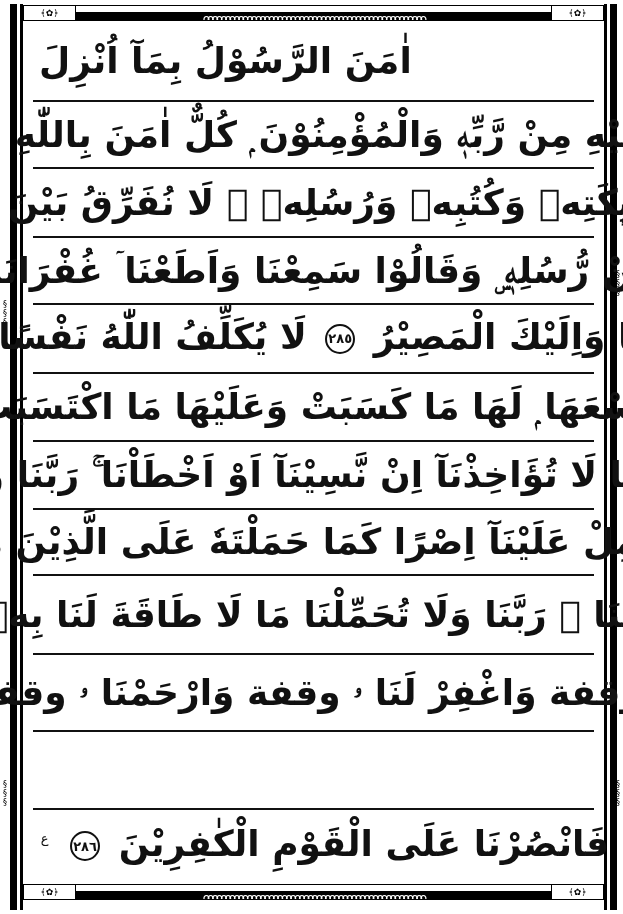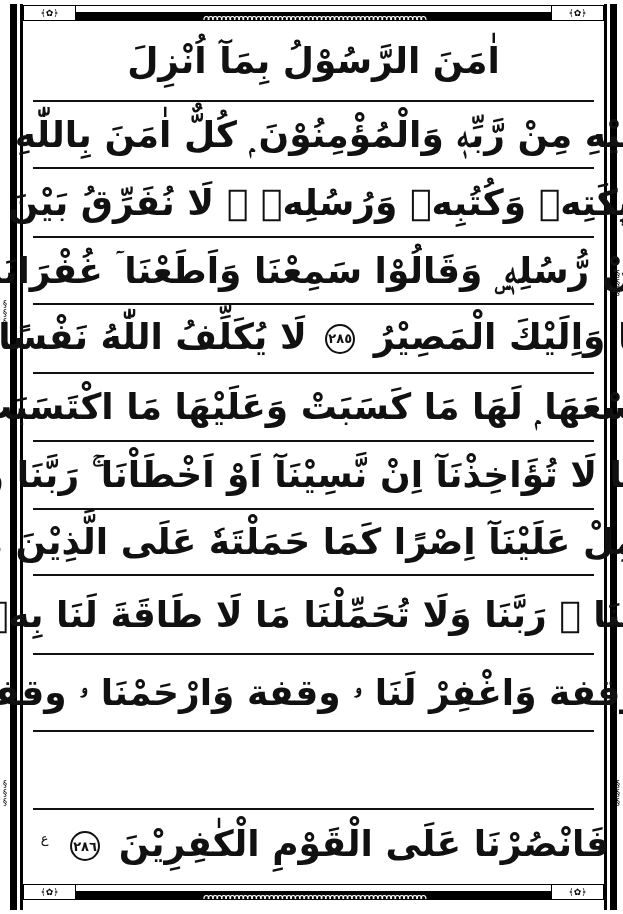--- a/index.html
+++ b/index.html
@@ -11,21 +11,21 @@
   .band{position:absolute;left:23px;right:19px;height:16px;background:#fff;border:1.5px solid #000;box-sizing:border-box;display:flex;align-items:center;overflow:hidden;}
   .band-top{top:5px;}
   .band-bottom{top:884px;}
   .band .end{width:52px;height:100%;display:flex;align-items:center;justify-content:center;font-size:9px;color:#000;border-right:1.5px solid #000;box-sizing:border-box;letter-spacing:-1px;overflow:hidden;white-space:nowrap;}
   .band .end.right{border-right:none;border-left:1.5px solid #000;}
   .band .chain{flex:1;height:100%;display:flex;align-items:center;justify-content:center;background:#000;overflow:hidden;white-space:nowrap;color:#fff;font-size:12px;letter-spacing:-3px;line-height:1;margin-top:12px;}
   .side-ornament{position:absolute;width:10px;font-size:8px;line-height:9px;color:#000;text-align:center;}
   .page{position:absolute;left:23px;right:19px;top:22px;bottom:30px;}
   .line{position:absolute;left:0;right:0;display:flex;align-items:center;justify-content:center;direction:rtl;box-sizing:border-box;padding:0 16px;}
   .line .text{font-family:"DejaVu Sans",sans-serif;font-weight:bold;color:#111;white-space:nowrap;font-size:36px;line-height:1;}
-  .line.first{justify-content:center;}
+  .line.first{justify-content:flex-end;}
   .rule{position:absolute;left:10px;right:10px;height:2px;background:#111;}
   .ayah{display:inline-flex;align-items:center;justify-content:center;width:26px;height:26px;border:2px solid #111;border-radius:50%;font-size:13px;margin:12px 6px;vertical-align:middle;font-weight:bold;}
   .waqf{font-size:13px;vertical-align:super;margin:0 3px;font-weight:normal;}
 </style>
 </head>
 <body>
 
 <div class="frame-outer-left"></div>
 <div class="frame-inner-left"></div>
 <div class="frame-outer-right"></div>

